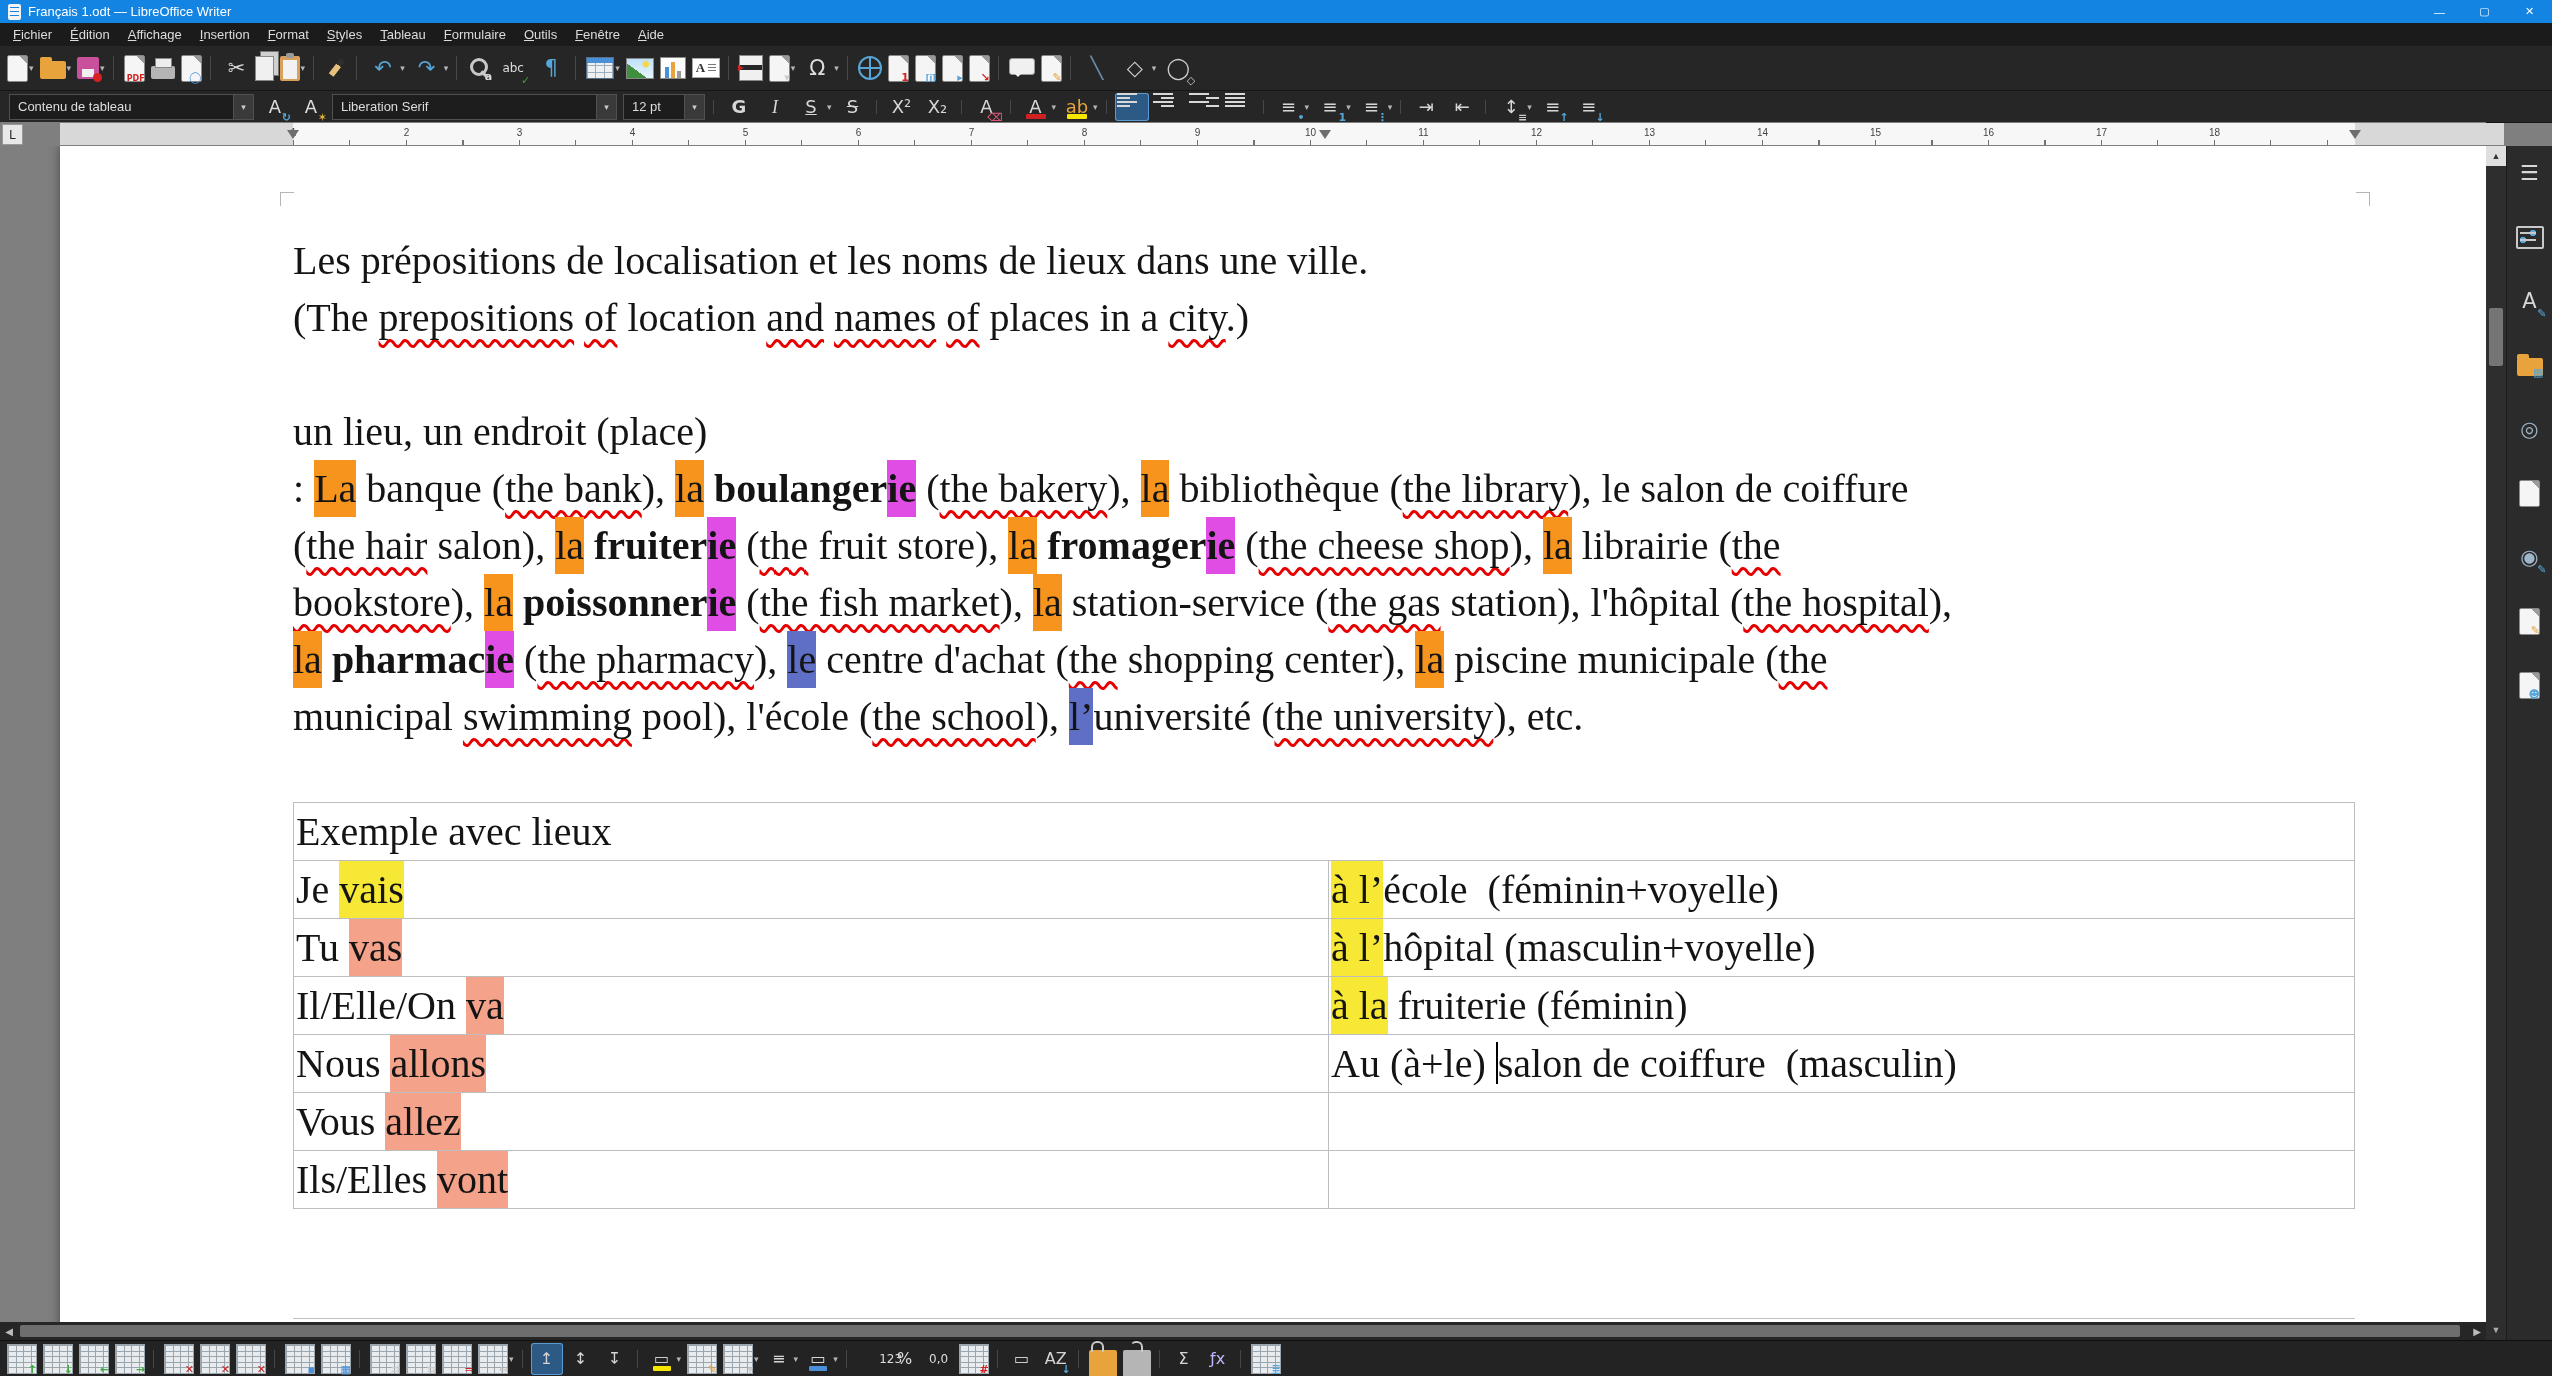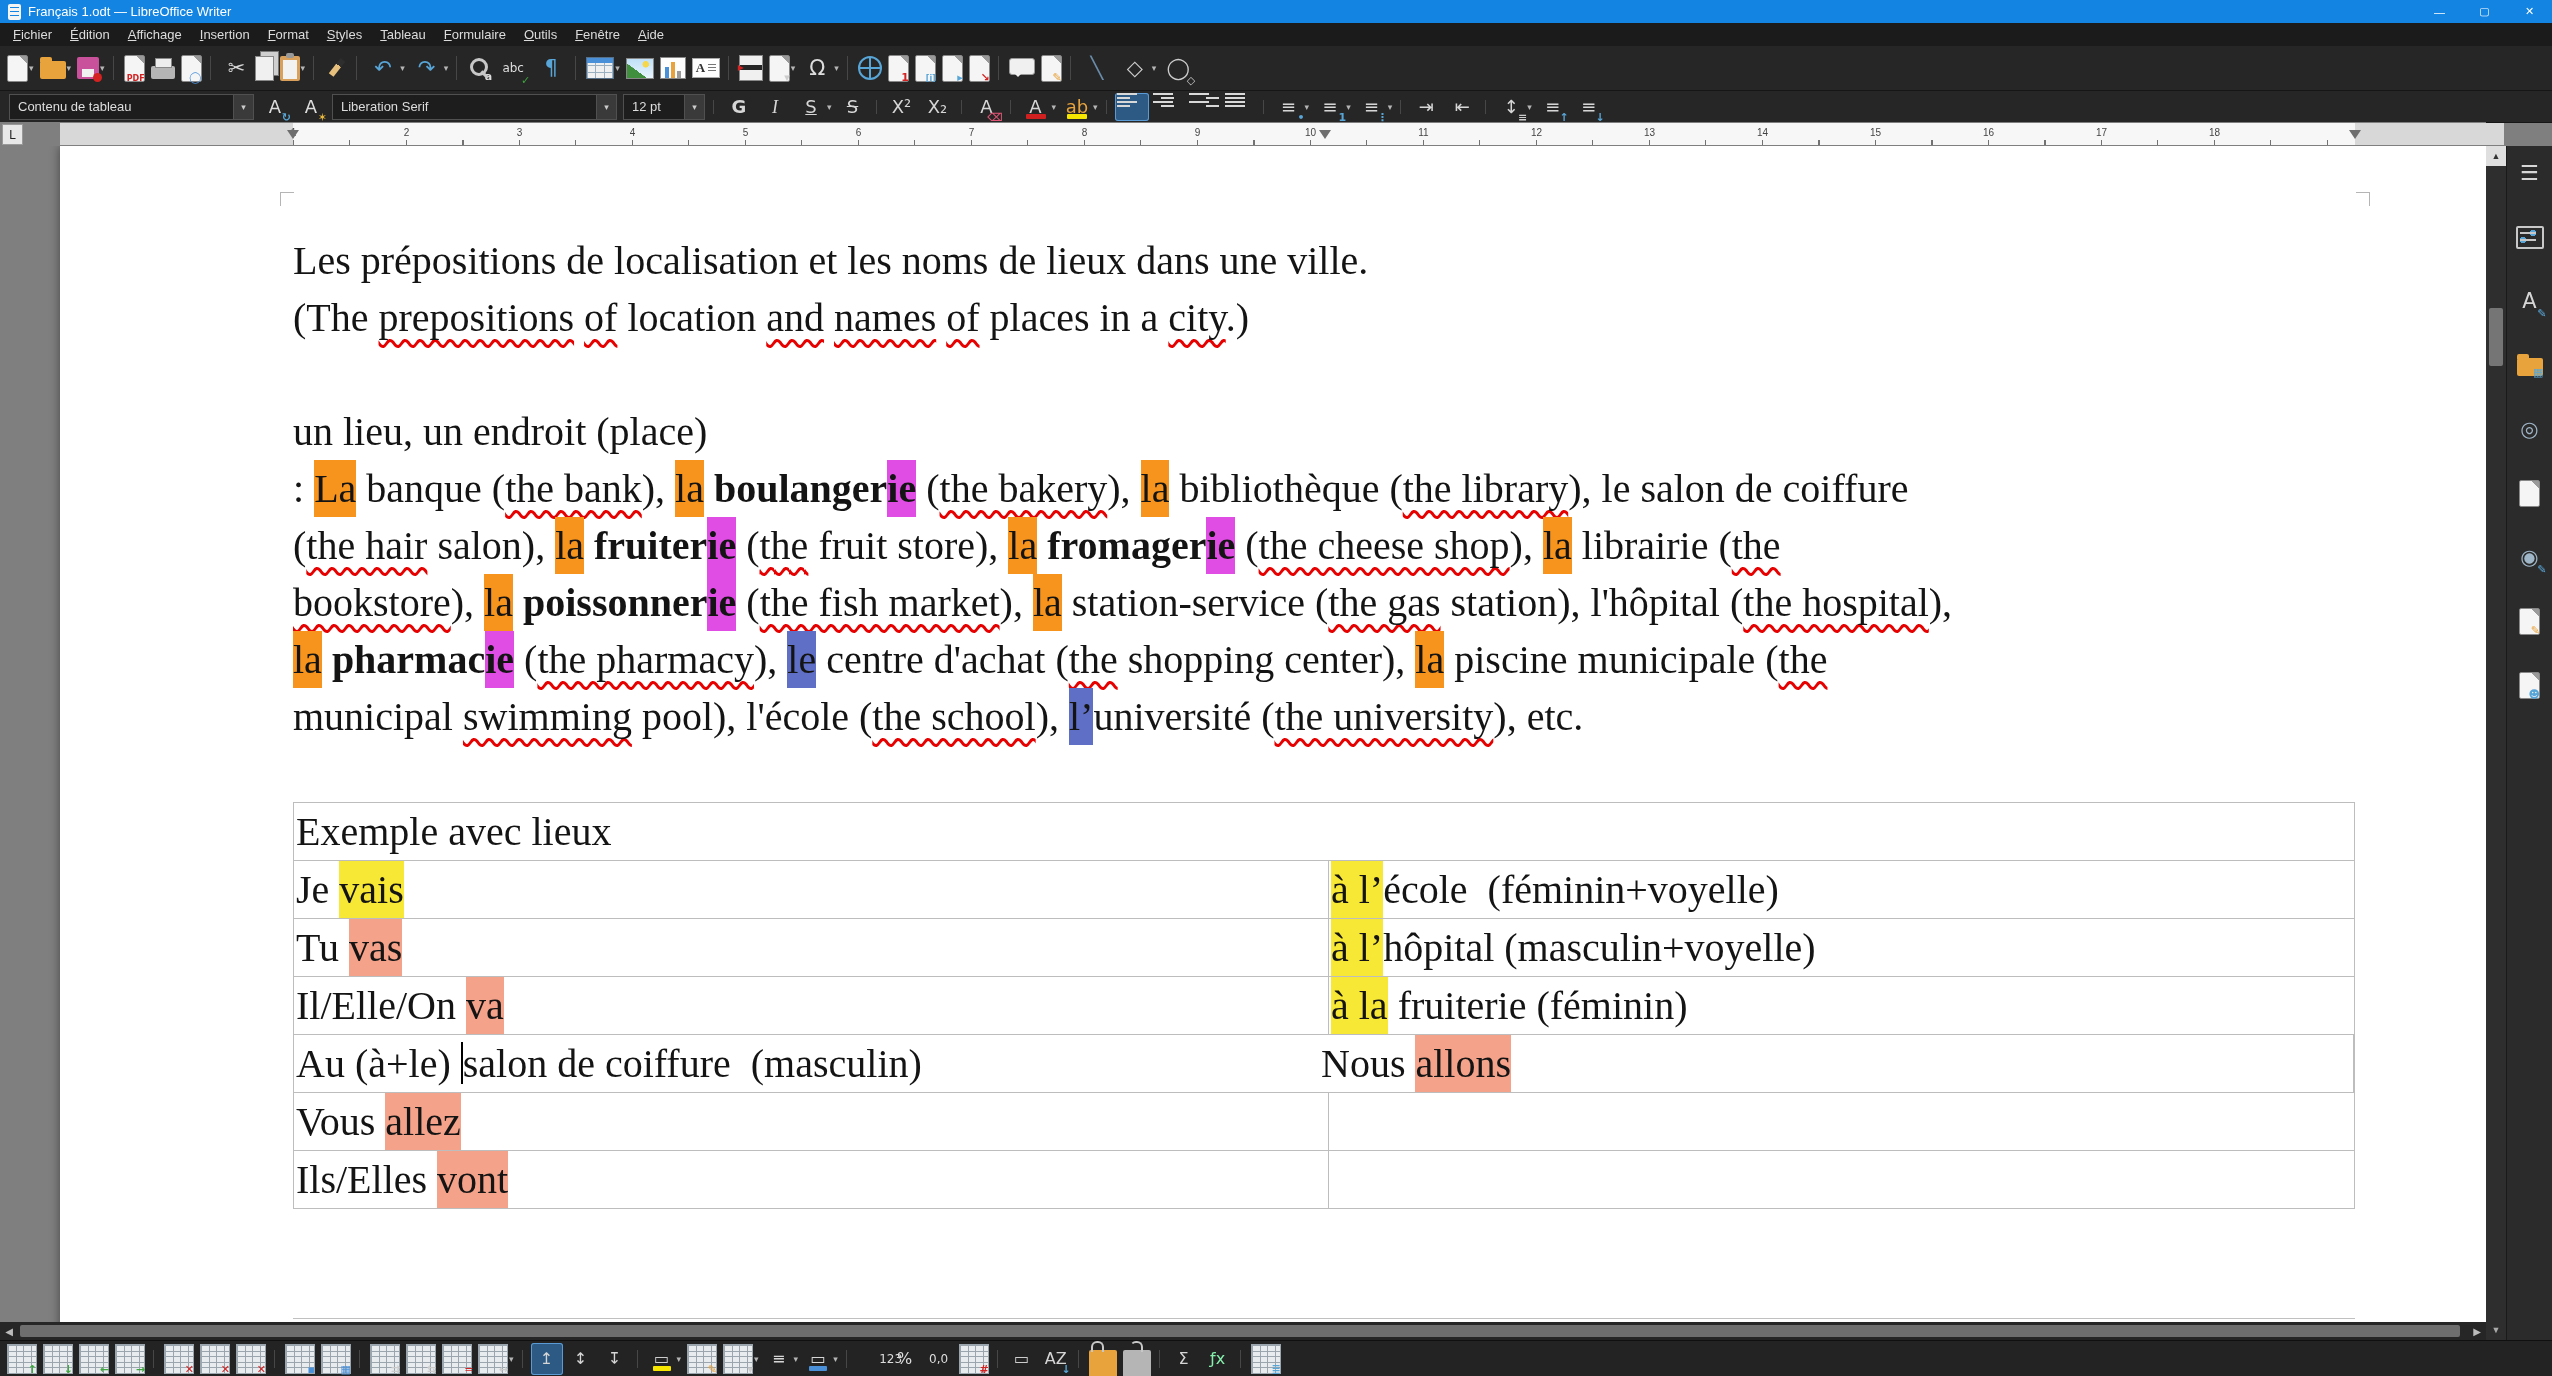--- a/index.html
+++ b/index.html
@@ -569,22 +569,22 @@
             <div class="tcell tleft"><span>Tu </span><span class="hl-s">vas</span></div>
             <div class="tcell tright"><span class="hl-y">à l’</span><span>hôpital (masculin+voyelle)</span></div>
           </div>
 
           <div class="trow">
             <div class="tcell tleft"><span>Il/Elle/On </span><span class="hl-s">va</span></div>
             <div class="tcell tright"><span class="hl-y">à la</span><span> fruiterie (féminin)</span></div>
           </div>
 
           <div class="trow">
+            <div class="tcell tleft"><span>Nous </span><span class="hl-s">allons</span></div>
             <div class="tcell tright"><span>Au (à+le) </span><span class="caret"></span><span>salon de coiffure  (masculin)</span></div>
-            <div class="tcell tleft"><span>Nous </span><span class="hl-s">allons</span></div>
           </div>
 
           <div class="trow">
             <div class="tcell tleft"><span>Vous </span><span class="hl-s">allez</span></div>
             <div class="tcell tright"></div>
           </div>
 
           <div class="trow">
             <div class="tcell tleft"><span>Ils/Elles </span><span class="hl-s">vont</span></div>
             <div class="tcell tright"></div>
@@ -802,21 +802,21 @@
     <div class="tbtn">
       <span class="ic shp-lock-open"></span>
     </div>
     <div class="tbtn sep">
       <span class="ic">
         <span class="g">Σ</span>
       </span>
     </div>
     <div class="tbtn">
       <span class="ic">
-        <span class="g" style="color: #86efac;">ƒx</span>
+        <span class="g" style="color: #c4b5fd;">ƒx</span>
       </span>
     </div>
     <div class="tbtn sep">
       <span class="ic shp-grid">
         <span class="ov" style="color: rgb(88, 166, 216);">≣</span>
       </span>
     </div>
   </div>
 
 </body></html>

